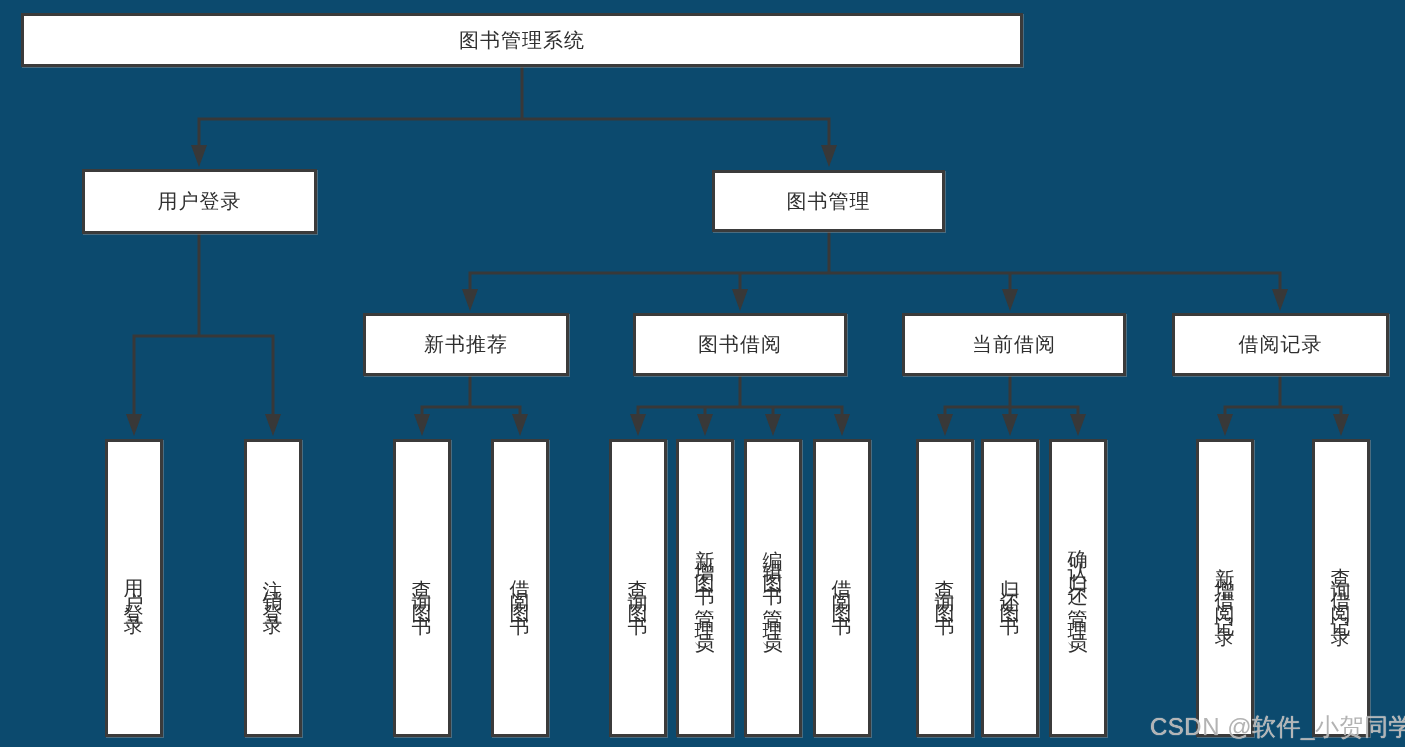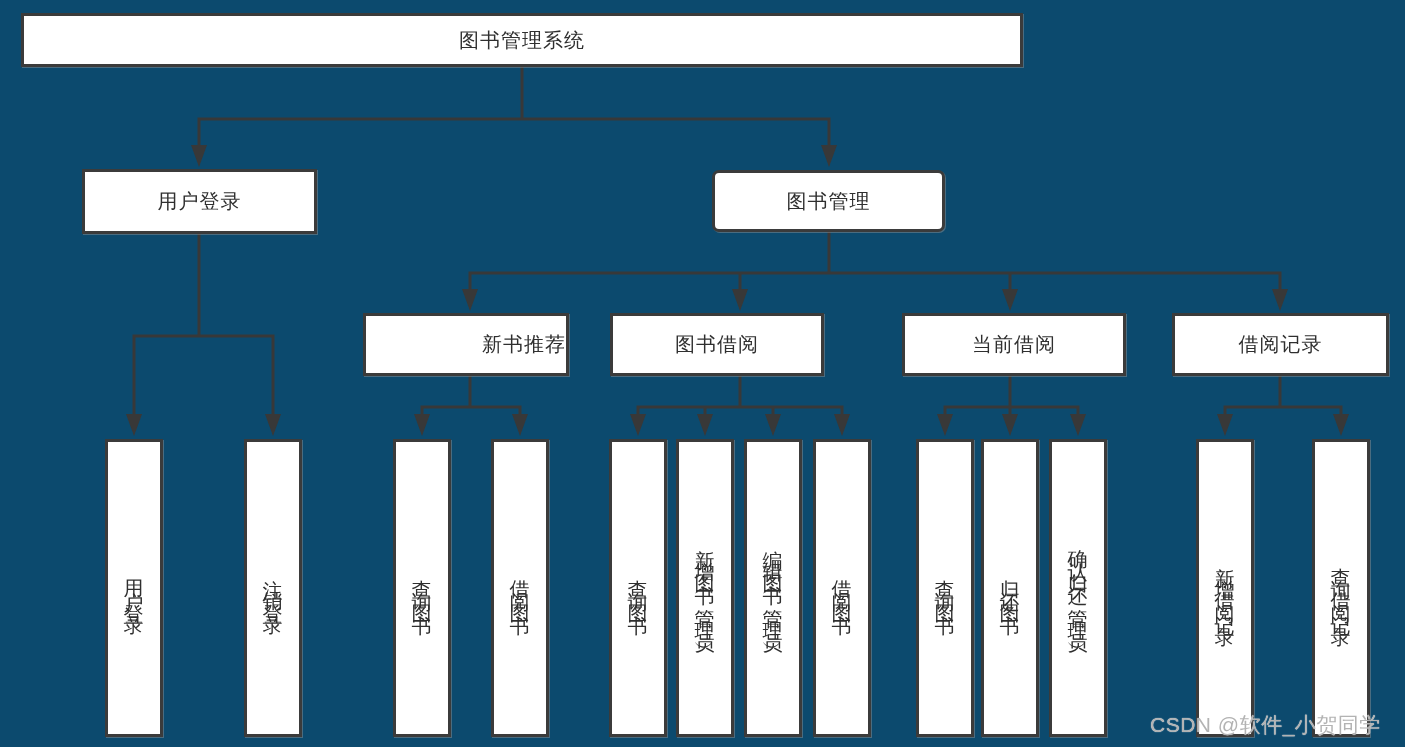--- a/index.html
+++ b/index.html
@@ -31,21 +31,21 @@
     letter-spacing: 12px;
     line-height: 1;
     white-space: nowrap;
   }
   #watermark {
     position: absolute;
     left: 1150px;
     top: 711px;
     width: 255px;
     color: #b3b3b3;
-    font-size: 21px;
+    font-size: 24px;
     letter-spacing: 0.5px;
     white-space: nowrap;
     text-shadow: 0 0 1px #ffffff;
   }
   svg line, svg path { stroke: #383838; stroke-width: 3; fill: none; }
   svg polygon { fill: #383838; stroke: none; }
 </style>
 </head>
 <body>
 
@@ -101,28 +101,28 @@
     </g>
   </svg>
 
   <div class="node" style="left:21px; top:13px; width:1002px; height:54px;">
     <span>图书管理系统</span>
   </div>
 
   <div class="node" style="left:82px; top:169px; width:235px; height:65px;">
     <span>用户登录</span>
   </div>
-  <div class="node" style="left:712px; top:170px; width:233px; height:62px;border-radius:7px;">
+  <div class="node" style="left:712px; top:170px; width:233px; height:62px;">
     <span>图书管理</span>
   </div>
 
-  <div class="node" style="left:363px; top:313px; width:206px; height:63px;justify-content:flex-end;">
+  <div class="node" style="left:363px; top:313px; width:206px; height:63px;">
     <span>新书推荐</span>
   </div>
-  <div class="node" style="left:610px; top:313px; width:214px; height:63px;">
+  <div class="node" style="left:633px; top:313px; width:214px; height:63px;">
     <span>图书借阅</span>
   </div>
   <div class="node" style="left:902px; top:313px; width:224px; height:63px;">
     <span>当前借阅</span>
   </div>
   <div class="node" style="left:1172px; top:313px; width:217px; height:63px;font-family:Liberation Mono, monospace;">
     <span>借阅记录</span>
   </div>
 
   <div class="node leaf" style="left:105px; top:439px; width:58px; height:298px;">

